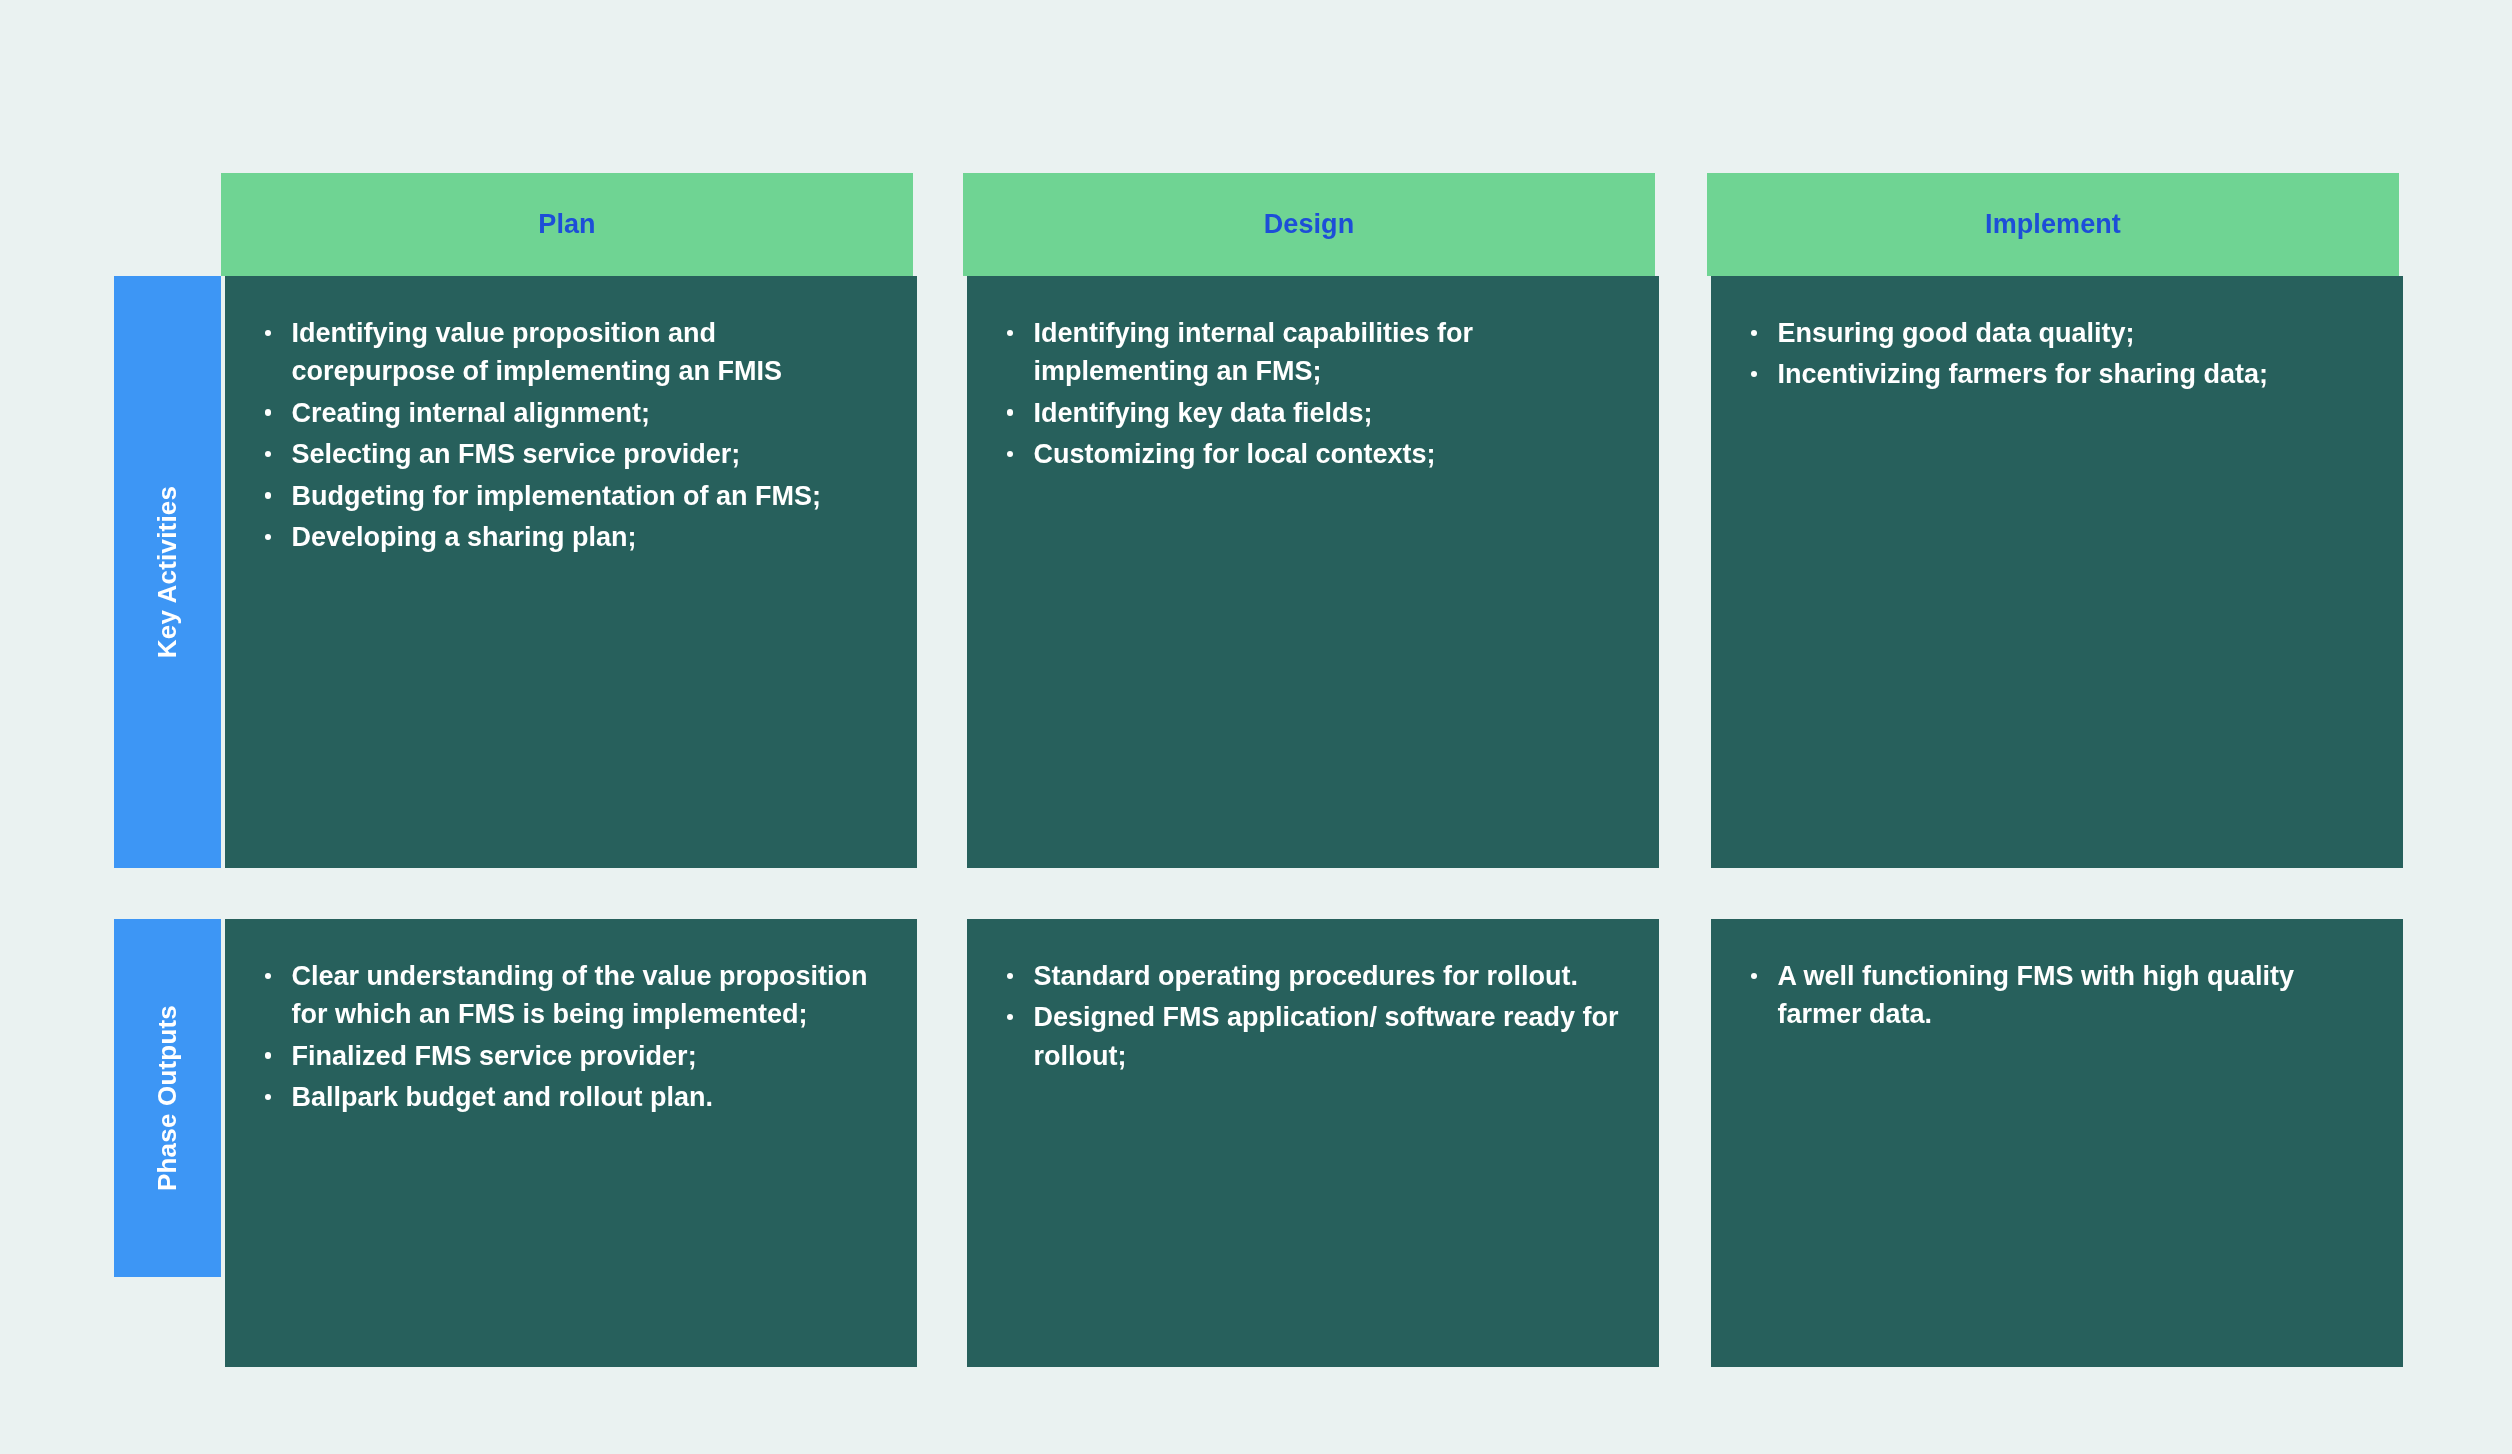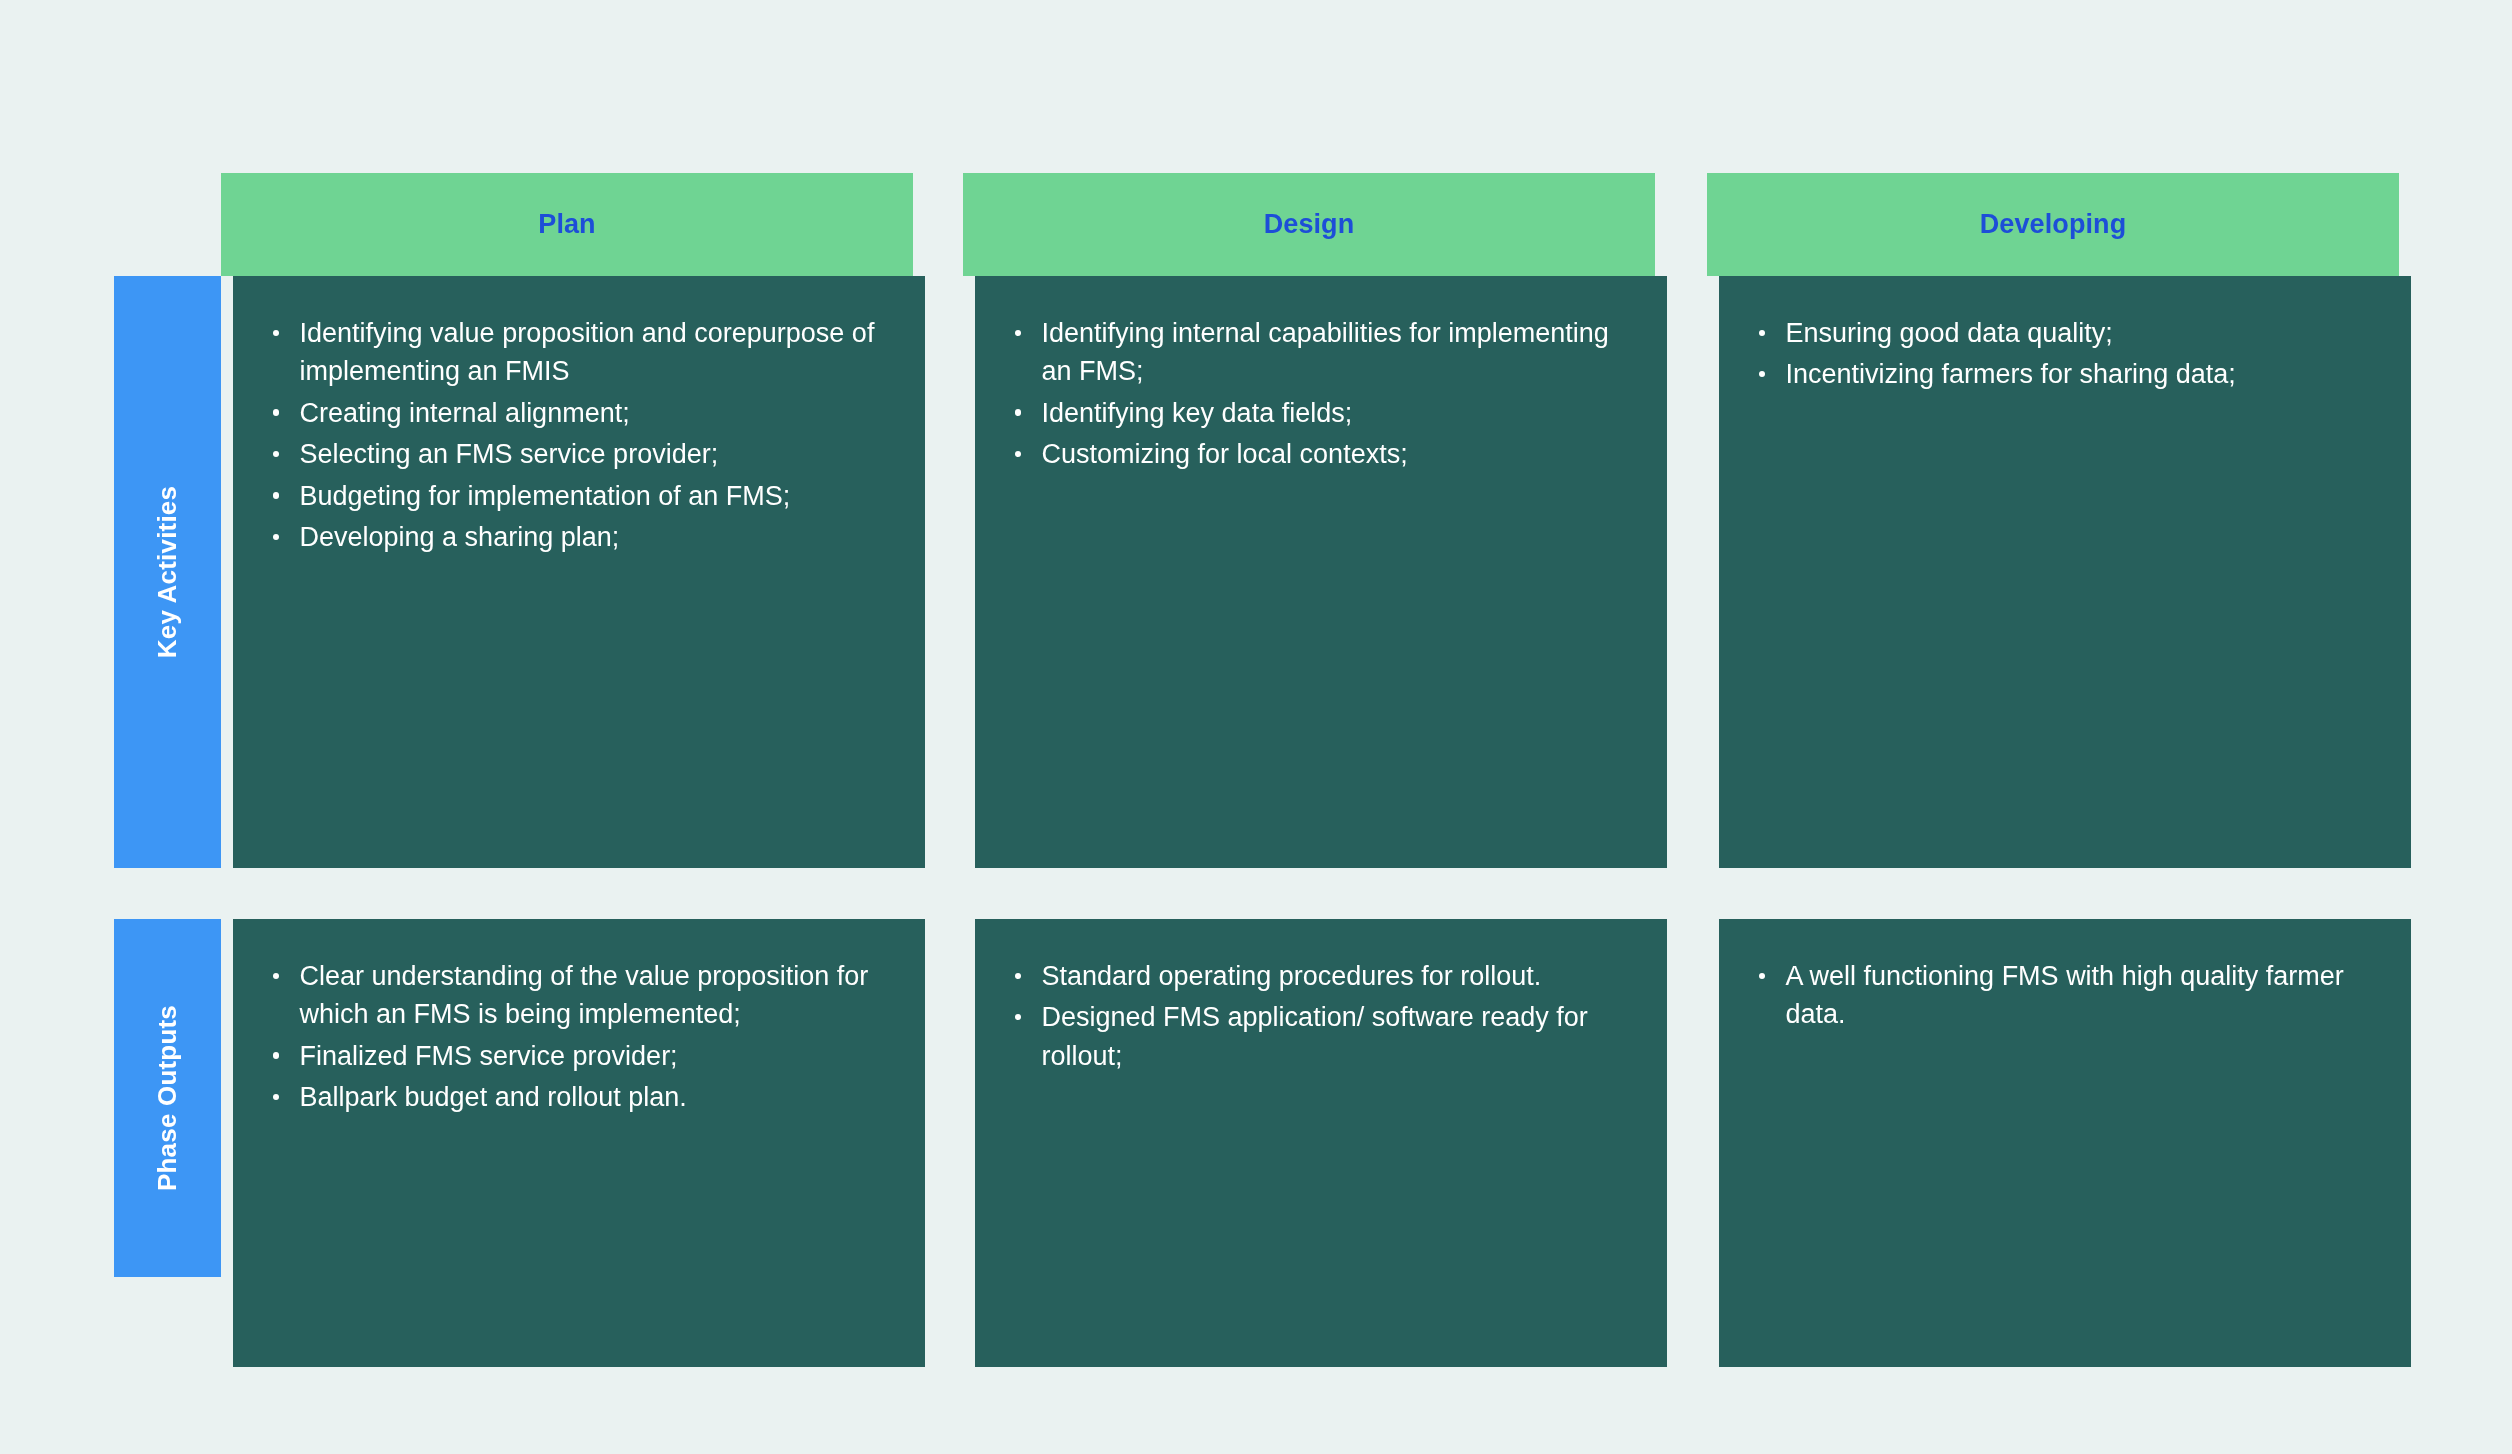--- a/index.html
+++ b/index.html
@@ -80,25 +80,26 @@
   .col-header-title {
     color: #1d4ed8;
     font-size: 27px;
     font-weight: bold;
     letter-spacing: 0.1px;
     line-height: 1;
   }
 
   .panel {
     position: absolute;
-    left: 12px;
+    left: 4px;
     width: 100%;
     background: #27605c;
     box-sizing: border-box;
     padding: 38px 31.5px 21px 31.5px;
+    font-weight: bold;
   }
   .panel-row-1 { top: 103px;  height: 592px; }
   .panel-row-2 { top: 746px; height: 448px;  }
 
   .bullets {
     list-style: none;
     margin: 0;
     padding: 0;
   }
   .bullet {
@@ -173,21 +174,21 @@
       <div class="panel panel-row-2">
         <ul class="bullets">
           <li class="bullet">Standard operating procedures for rollout.</li>
           <li class="bullet">Designed FMS application/ software ready for rollout;</li>
         </ul>
       </div>
     </div>
 
     <div class="col col-3">
       <div class="col-header">
-        <span class="col-header-title">Developing</span>
+        <span class="col-header-title">Implement</span>
       </div>
 
       <div class="panel panel-row-1">
         <ul class="bullets">
           <li class="bullet">Ensuring good data quality;</li>
           <li class="bullet">Incentivizing farmers for sharing data;</li>
         </ul>
       </div>
 
       <div class="panel panel-row-2">

